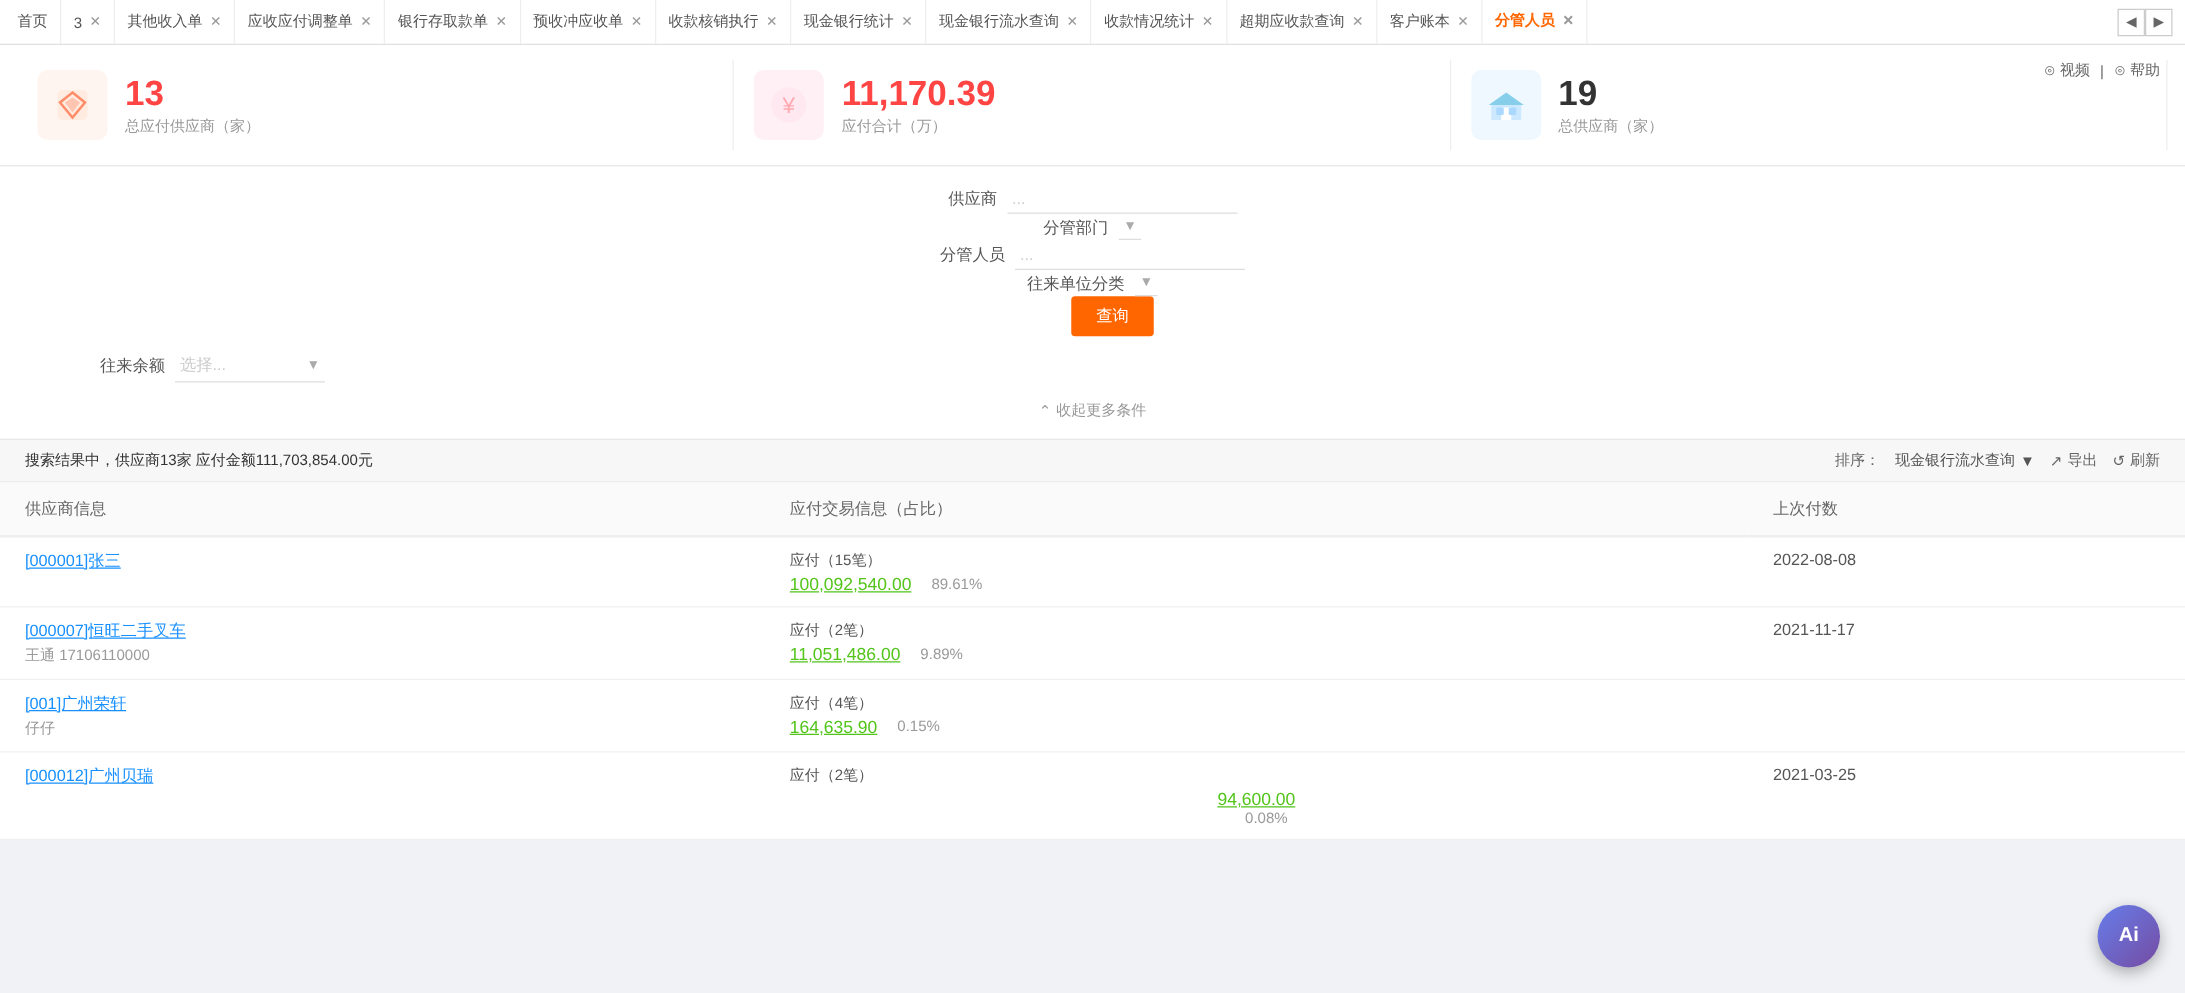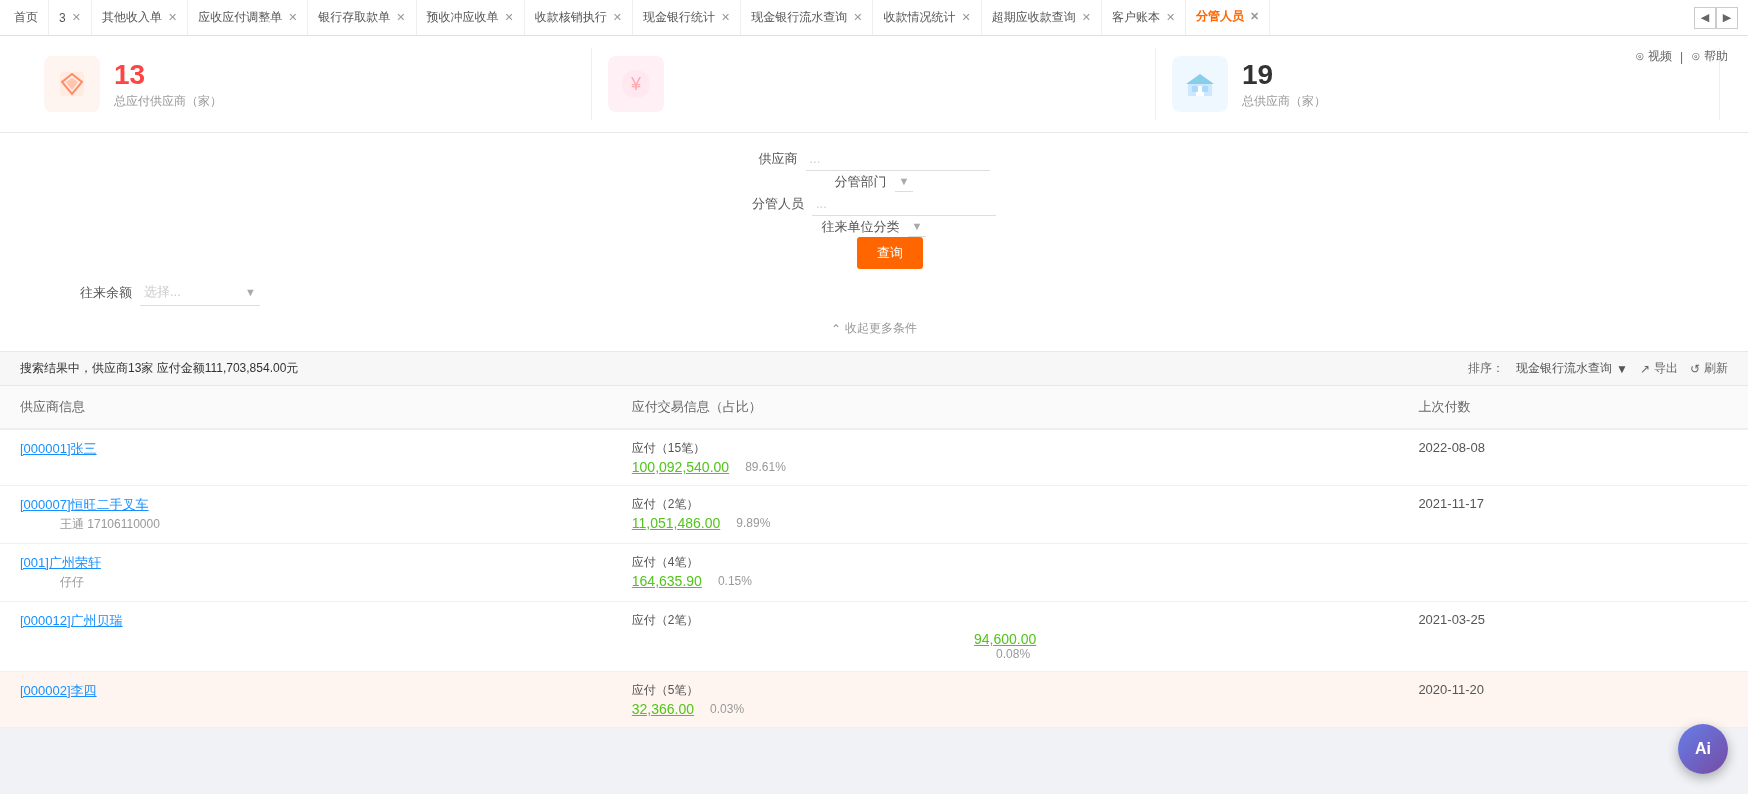--- a/index.html
+++ b/index.html
@@ -52,21 +52,21 @@
       justify-content: center;
       font-size: 11px;
       color: #666;
     }
 
     
     .summary-bar {
       background: #fff;
       display: flex;
       align-items: flex-start;
-      padding: 12px 28px;
+      padding: 12px 14px;
       border-bottom: 1px solid #e8e8e8;
       position: relative;
     }
     .summary-card {
       display: flex;
       align-items: center;
       flex: 1;
       padding: 8px 16px;
       border-right: 1px solid #eee;
     }
@@ -231,21 +231,21 @@
       vertical-align: top;
       border-bottom: 1px solid #f0f0f0;
       font-size: 13px;
     }
     .table-row.highlighted td { background: #fff5f0; }
     .supplier-link {
       color: #1890ff;
       cursor: pointer;
       text-decoration: underline;
     }
-    .supplier-sub { color: #999; font-size: 12px; margin-top: 2px; margin-left: 40px; }
+    .supplier-sub { color: #999; font-size: 12px; margin-top: 2px; }
     .ap-label { color: #555; font-size: 12px; }
     .ap-amount { color: #52c41a; font-size: 14px; font-weight: 500; text-decoration: underline; cursor: pointer; }
     .ap-percent { color: #999; font-size: 12px; margin-left: 16px; }
     .date-text { color: #555; font-size: 13px; }
 
     
     ::-webkit-scrollbar { width: 6px; height: 6px; }
     ::-webkit-scrollbar-track { background: #f1f1f1; }
     ::-webkit-scrollbar-thumb { background: #ccc; border-radius: 3px; }
 
@@ -332,20 +332,24 @@
         <div class="summary-label">总应付供应商（家）</div>
       </div>
     </div>
 
     <div class="summary-card">
       <div class="summary-icon icon-pink">
         <svg width="36" height="36" viewBox="0 0 36 36" fill="none">
           <circle cx="18" cy="18" r="14" fill="#ffe0eb" opacity="0.5"></circle>
           <text x="18" y="24" text-anchor="middle" font-size="18" fill="#ffaab0">¥</text>
         </svg>
+      </div>
+      <div class="summary-content">
+        <div class="summary-number">11,170.39</div>
+        <div class="summary-label">应付合计（万）</div>
       </div>
     </div>
 
     <div class="summary-card">
       <div class="summary-icon icon-blue">
         <svg width="36" height="36" viewBox="0 0 36 36" fill="none">
           <rect x="6" y="16" width="24" height="14" rx="1" fill="#cce8ff"></rect>
           <polygon points="4,18 18,8 32,18" fill="#87ceeb"></polygon>
           <rect x="14" y="20" width="8" height="10" fill="#fff"></rect>
           <rect x="10" y="20" width="6" height="6" rx="1" fill="#aad8ff"></rect>
@@ -493,30 +497,19 @@
           <td><a class="supplier-link">[000012]广州贝瑞</a></td>
           <td>
             <div class="ap-label">应付（2笔）</div>
             <div style="display: flex; align-items: center; margin-top: 2px; flex-direction: column;">
               <span class="ap-amount">94,600.00</span>
               <span class="ap-percent">0.08%</span>
             </div>
           </td>
           <td class="date-text">2021-03-25</td>
         </tr>
-        <tr class="table-row highlighted">
-          <td><a class="supplier-link">[000002]李四</a></td>
-          <td>
-            <div class="ap-label">应付（5笔）</div>
-            <div style="display: flex; align-items: center; margin-top: 2px;">
-              <span class="ap-amount">32,366.00</span>
-              <span class="ap-percent">0.03%</span>
-            </div>
-          </td>
-          <td class="date-text">2020-11-20</td>
-        </tr>
       </tbody>
   </table>
 </div>
 
 <div style="position: fixed; bottom: 20px; right: 20px; width: 50px; height: 50px; background: linear-gradient(135deg, #667eea 0%, #764ba2 100%); border-radius: 50%; display: flex; align-items: center; justify-content: center; color: #fff; font-size: 16px; font-weight: bold; cursor: pointer; box-shadow: 0 4px 12px rgba(0,0,0,0.3); z-index: 1000;">
   <span>Ai</span>
 </div>
 
 </body></html>

